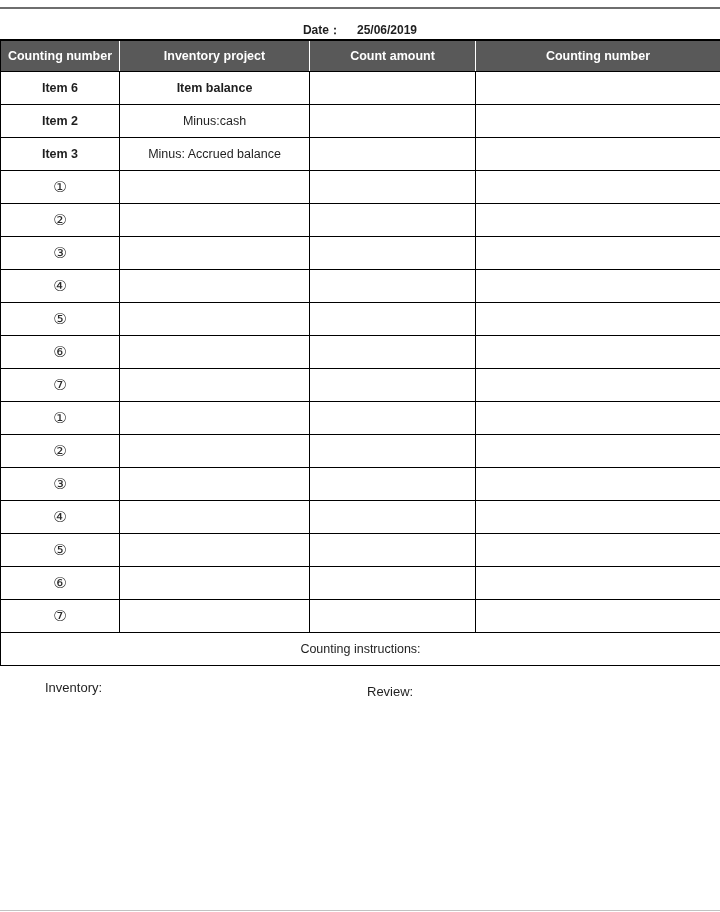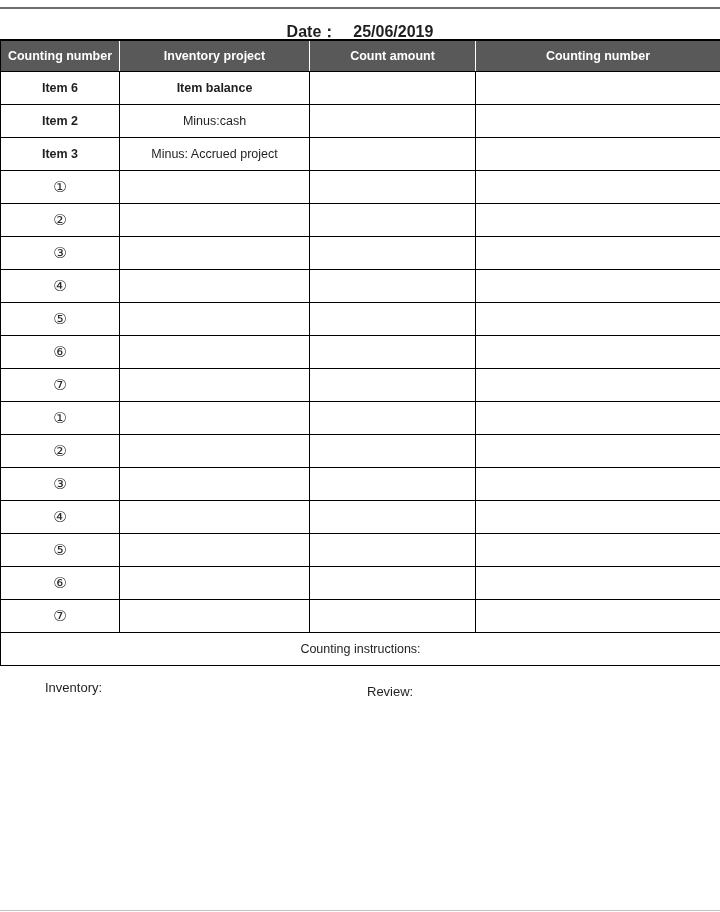--- a/index.html
+++ b/index.html
@@ -32,21 +32,21 @@
   .title-rule{
     margin-top:7px;
     height:2px;
     background:var(--title-rule);
     width:720px;
   }
   .date-row{
     margin-top:13px;
     height:17px;
     text-align:center;
-    font-size:16px;
+    font-size:12px;
     font-weight:bold;
   }
   .date-row .date-value{margin-left:16px;}
 
   table.count-table{
     width:720px;
     border-collapse:collapse;
     table-layout:fixed;
   }
   table.count-table th{
@@ -129,21 +129,21 @@
           <td class="note"></td>
         </tr>
         <tr class="data-row item">
           <td class="num bold">Item 2</td>
           <td class="proj">Minus:cash</td>
           <td class="amt"></td>
           <td class="note"></td>
         </tr>
         <tr class="data-row item">
           <td class="num bold">Item 3</td>
-          <td class="proj">Minus: Accrued project</td>
+          <td class="proj">Minus: Accrued balance</td>
           <td class="amt"></td>
           <td class="note"></td>
         </tr>
         <tr class="data-row sub">
           <td class="num">①</td>
           <td class="proj"></td>
           <td class="amt"></td>
           <td class="note"></td>
         </tr>
         <tr class="data-row sub">

